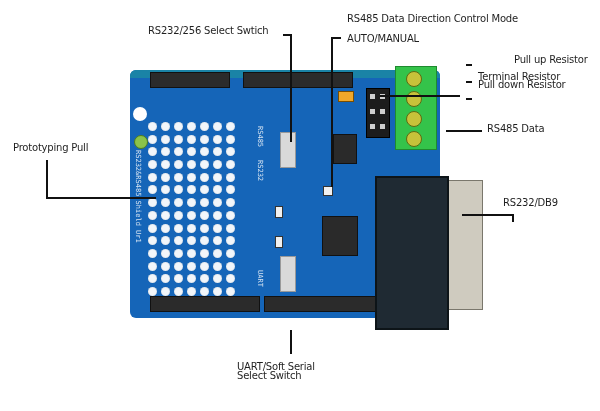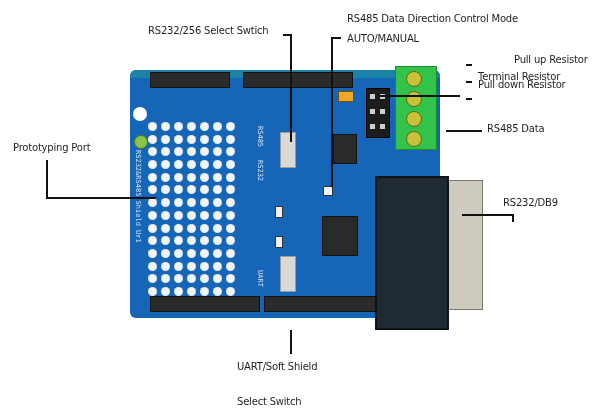--- a/index.html
+++ b/index.html
@@ -178,24 +178,24 @@
 <div class="db9shell"></div>
 <div class="db9"></div>
 
 <div class="lbl" style="left:148px;top:25px;">RS232/256 Select Swtich</div>
 <div class="lbl" style="left:347px;top:13px;">RS485 Data Direction Control Mode</div>
 <div class="lbl" style="left:347px;top:33px;">AUTO/MANUAL</div>
 <div class="lbl" style="left:478px;top:54px;padding-left:36px;">Pull up Resistor</div>
 <div class="lbl" style="left:478px;top:71px;">Terminal Resistor</div>
 <div class="lbl" style="left:478px;top:79px;">Pull down Resistor</div>
 <div class="lbl" style="left:487px;top:123px;">RS485 Data</div>
-<div class="lbl" style="left:13px;top:142px;">Prototyping Port</div>
+<div class="lbl" style="left:13px;top:142px;">Prototyping Pull</div>
 <div class="lbl" style="left:503px;top:197px;">RS232/DB9</div>
-<div class="lbl" style="left:237px;top:361px;">UART/Soft Shield</div>
-<div class="lbl" style="left:237px;top:396px;">Select Switch</div>
+<div class="lbl" style="left:237px;top:361px;">UART/Soft Serial</div>
+<div class="lbl" style="left:237px;top:370px;">Select Switch</div>
 
 <div class="line" style="left:283px;top:34px;width:8px;height:2px;"></div>
 <div class="line" style="left:290px;top:34px;width:2px;height:108px;"></div>
 
 <div class="line" style="left:331px;top:37px;width:10px;height:2px;"></div>
 <div class="line" style="left:331px;top:37px;width:2px;height:150px;"></div>
 
 <div class="line" style="left:466px;top:64px;width:6px;height:2px;"></div>
 <div class="line" style="left:466px;top:81px;width:6px;height:2px;"></div>
 <div class="line" style="left:466px;top:98px;width:6px;height:2px;"></div>

